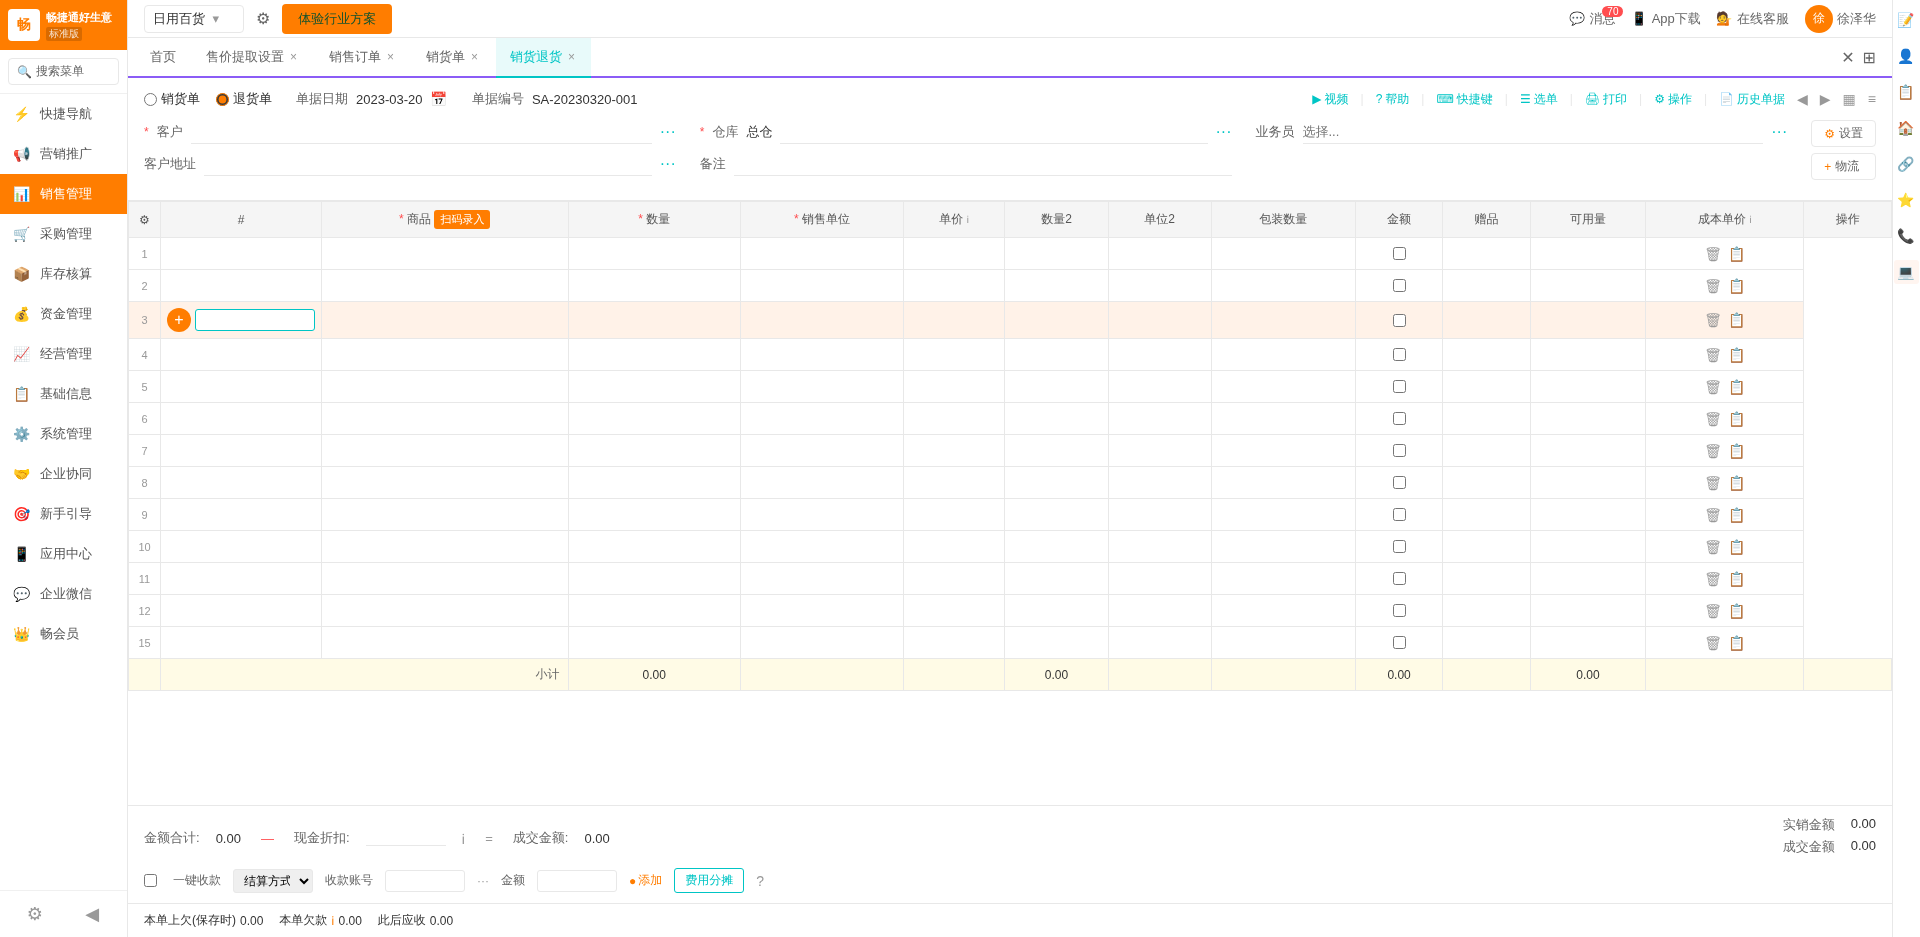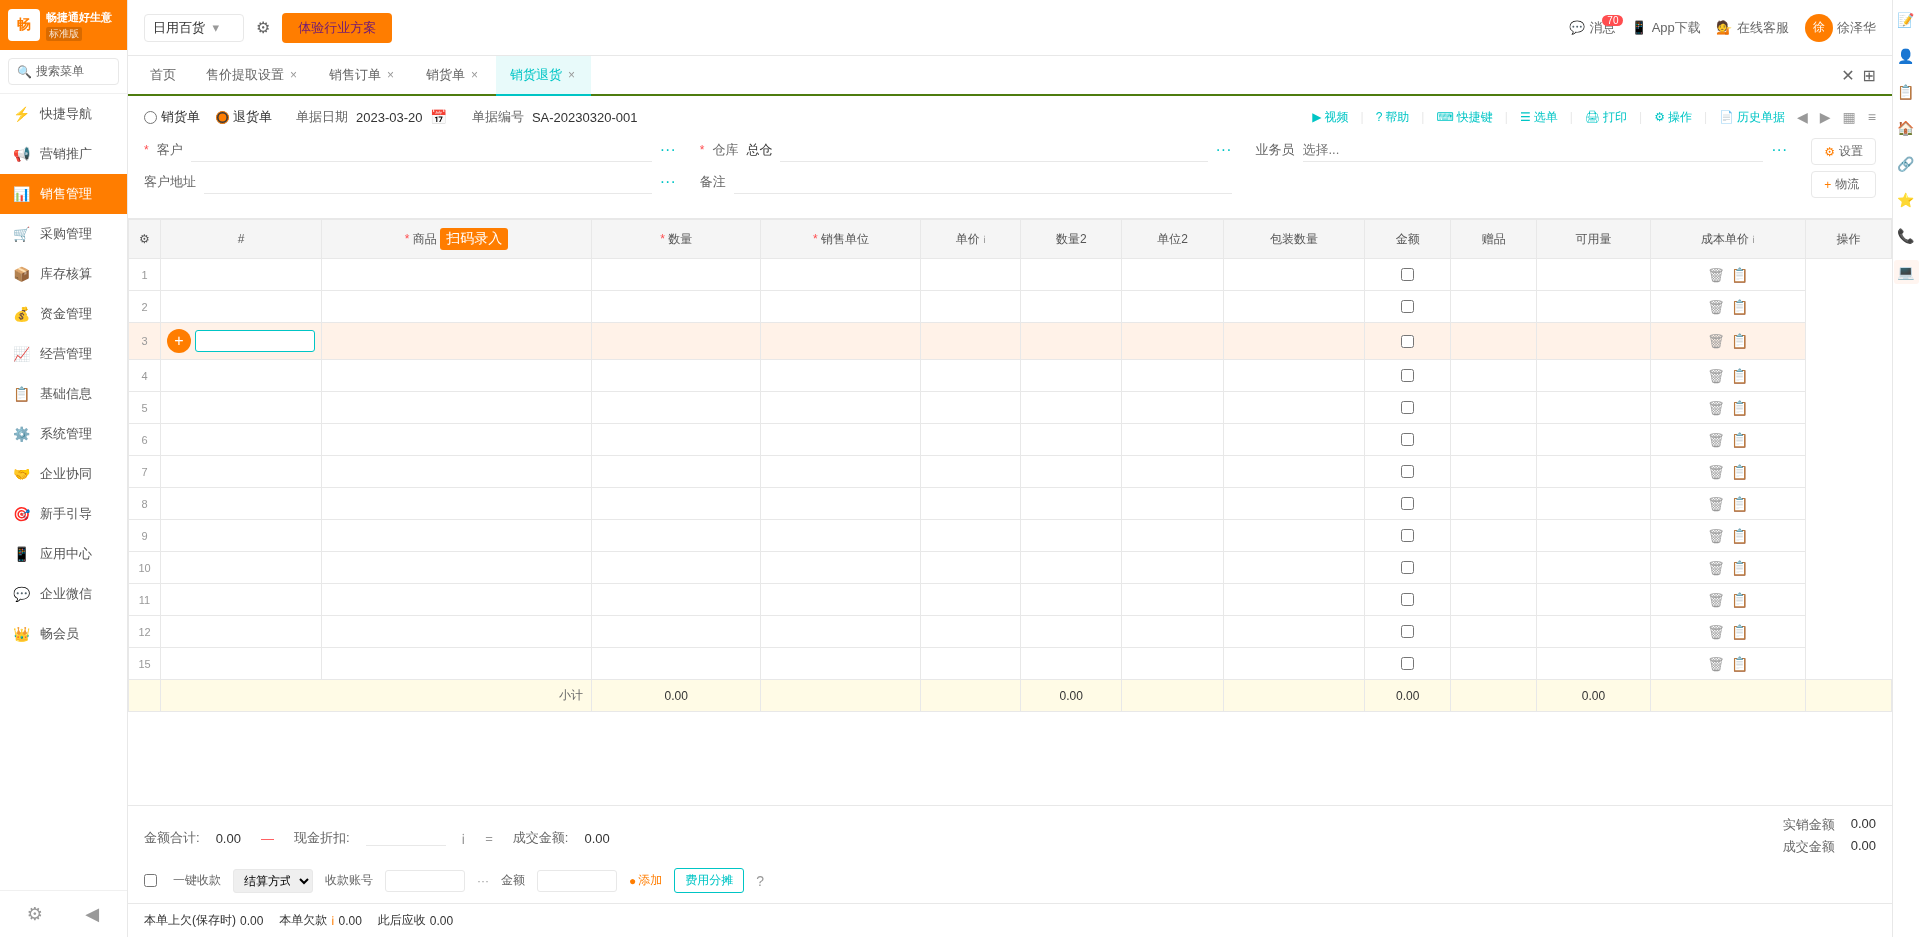--- a/index.html
+++ b/index.html
@@ -16,33 +16,33 @@
     .nav-item { padding: 10px 12px; display: flex; align-items: center; gap: 8px; cursor: pointer; color: #555; font-size: 13px; }
     .nav-item.active { background: #ff7d00; color: #fff; }
     .nav-icon { width: 20px; height: 20px; display: flex; align-items: center; justify-content: center; font-size: 14px; flex-shrink: 0; }
     .sidebar-bottom { padding: 8px; display: flex; gap: 4px; border-top: 1px solid #f0f0f0; }
     .sidebar-bottom-btn { flex: 1; background: none; border: none; cursor: pointer; color: #999; font-size: 18px; padding: 4px; text-align: center; }
 
     
     .main { flex: 1; display: flex; flex-direction: column; overflow: hidden; }
 
     
-    .top-header { background: #fff; height: 56px; display: flex; align-items: center; padding: 0 16px; border-bottom: 1px solid #e8e8e8; gap: 5px; }
+    .top-header { background: #fff; height: 38px; display: flex; align-items: center; padding: 0 16px; border-bottom: 1px solid #e8e8e8; gap: 5px; }
     .top-header-left { display: flex; align-items: center; gap: 8px; }
     .breadcrumb-select { border: 1px solid #e8e8e8; border-radius: 4px; padding: 4px 24px 4px 8px; color: #333; background: #fff; font-size: 13px; cursor: pointer; position: relative; display: flex; align-items: center; gap: 4px; min-width: 100px; }
     .gear-btn { background: none; border: none; cursor: pointer; color: #666; font-size: 16px; padding: 4px; }
-    .experience-btn { background: #ff7d00; color: #701a75; border: none; border-radius: 4px; padding: 6px 16px; font-size: 13px; cursor: pointer; }
+    .experience-btn { background: #ff7d00; color: #14532d; border: none; border-radius: 4px; padding: 6px 16px; font-size: 13px; cursor: pointer; }
     .top-header-right { margin-left: auto; display: flex; align-items: center; gap: 16px; }
     .msg-btn { background: none; border: none; cursor: pointer; color: #666; font-size: 13px; display: flex; align-items: center; gap: 4px; position: relative; }
     .badge { background: #ff4d4f; color: #fff; border-radius: 10px; padding: 0 5px; font-size: 10px; position: absolute; top: -4px; right: -8px; }
     .header-action { background: none; border: none; cursor: pointer; color: #666; font-size: 13px; display: flex; align-items: center; gap: 4px; }
     .user-avatar { width: 28px; height: 28px; border-radius: 50%; background: #ff7d00; display: flex; align-items: center; justify-content: center; color: #fff; font-size: 12px; }
 
     
-    .tab-bar { background: #fff; border-bottom: 2px solid #4d7c0f; display: flex; align-items: stretch; padding: 0 8px; gap: 2px; }
+    .tab-bar { background: #fff; border-bottom: 2px solid #8b5cf6; display: flex; align-items: stretch; padding: 0 8px; gap: 2px; }
     .tab { padding: 10px 14px; cursor: pointer; color: #666; font-size: 13px; display: flex; align-items: center; gap: 4px; border-bottom: 2px solid transparent; margin-bottom: -2px; white-space: nowrap; }
     .tab.active { color: #00c5c5; border-bottom: 2px solid #00c5c5; background: #e8fafa; }
     .tab-close { color: #999; font-size: 12px; cursor: pointer; padding: 2px; border-radius: 50%; }
     .tab-bar-actions { margin-left: auto; display: flex; align-items: center; gap: 8px; padding: 0 8px; }
     .tab-action-btn { background: none; border: none; cursor: pointer; color: #666; font-size: 16px; }
     .form-container { background: #fff; margin: 0; padding: 12px 16px; border-bottom: 1px solid #e8e8e8; }
 
     
     .doc-header { display: flex; align-items: center; gap: 24px; margin-bottom: 12px; }
     .radio-group { display: flex; gap: 16px; align-items: center; }
@@ -63,21 +63,21 @@
     .logistics-btn { border: 1px solid #e8e8e8; border-radius: 4px; padding: 4px 12px; background: #fff; cursor: pointer; color: #666; font-size: 12px; display: flex; align-items: center; gap: 4px; }
 
     
     .table-container { flex: 1; overflow: auto; background: #fff; }
     .data-table { width: 100%; border-collapse: collapse; font-size: 12px; }
     .data-table th { background: #f5f5f5; padding: 8px 6px; text-align: center; border: 1px solid #e8e8e8; white-space: nowrap; color: #555; font-weight: normal; position: sticky; top: 0; z-index: 2; }
     .data-table td { padding: 6px; border: 1px solid #e8e8e8; text-align: center; color: #333; height: 32px; }
     .data-table tr.active-row td { background: #fff2e8; }
     .th-gear { background: #f5f5f5; width: 32px; }
     .th-num { width: 30px; }
-    .scan-btn { background: #ff7d00; color: #fff; border: none; border-radius: 3px; padding: 2px 6px; font-size: 14px; cursor: pointer; }
+    .scan-btn { background: #ff7d00; color: #fff; border: none; border-radius: 3px; padding: 2px 6px; font-size: 11px; cursor: pointer; }
     .checkbox-cell { display: flex; align-items: center; justify-content: center; }
     .row-num { color: #999; font-size: 11px; }
     .action-cell { display: flex; gap: 6px; justify-content: center; }
     .action-icon { background: none; border: none; cursor: pointer; color: #999; font-size: 14px; }
     .subtotal-row td { background: #fffbe6; font-weight: 500; color: #333; }
     .subtotal-label { color: #666; }
     .add-row-btn { width: 24px; height: 24px; border-radius: 50%; background: #ff7d00; color: #fff; border: none; cursor: pointer; font-size: 16px; display: flex; align-items: center; justify-content: center; }
 
     
     .footer-area { background: #fff; border-top: 1px solid #e8e8e8; padding: 10px 16px; }

